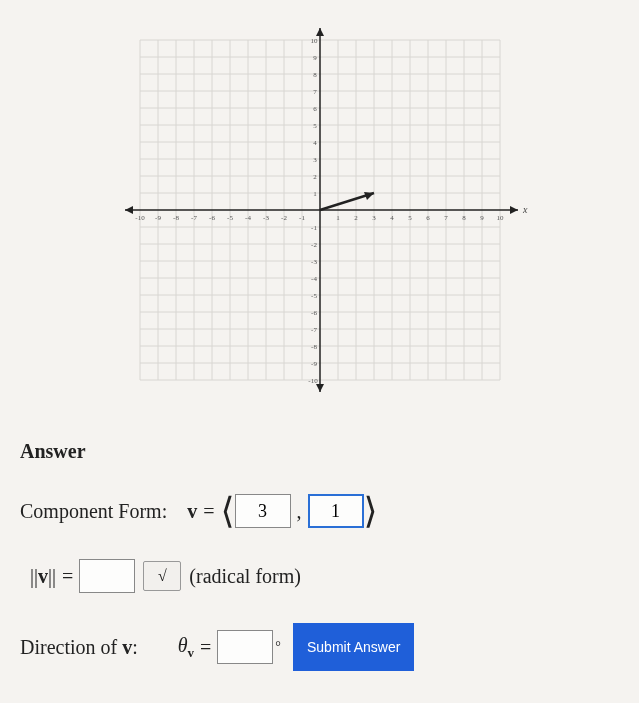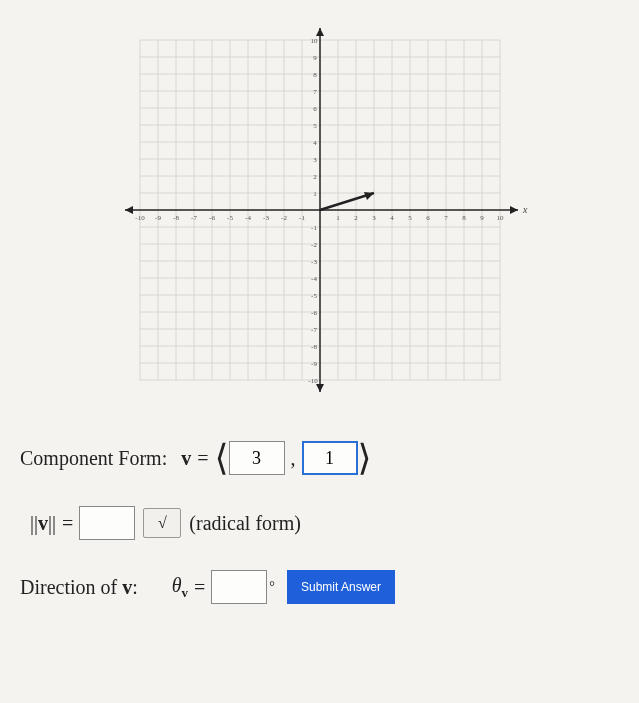--- a/index.html
+++ b/index.html
@@ -24,21 +24,21 @@
     font-size: 20px;
     margin-bottom: 30px;
   }
   .row {
     display: flex;
     align-items: center;
     margin-bottom: 30px;
     font-size: 20px;
   }
   .label {
-    margin-right: 9px;
+    margin-right: 15px;
   }
   .bold-v { font-weight: bold; font-family: Georgia, serif; }
   .math-eq { margin: 0 6px; }
   .angle-bracket {
     font-size: 36px;
     font-weight: 300;
     line-height: 1;
   }
   .input-box {
     width: 56px;
@@ -73,22 +73,22 @@
   }
   .degree {
     font-size: 14px;
     vertical-align: top;
     margin-left: 2px;
   }
   .submit-btn {
     background: #1f5fd9;
     color: #fff;
     border: none;
-    padding: 10px 14px;
-    font-size: 12px;
+    padding: 16px 14px;
+    font-size: 14px;
     font-family: Arial, sans-serif;
     margin-left: 12px;
     cursor: pointer;
   }
   .theta { font-style: italic; font-family: Georgia, serif; }
   .sub-v { font-size: 13px; font-weight: bold; vertical-align: sub; }
   .norm-bars { font-weight: normal; }
 </style>
 </head>
 <body>
@@ -193,20 +193,21 @@
         <text x="204" y="346">-9</text>
       <text x="203" y="363">-10</text>
     </g>
 
     <line x1="210" y1="190" x2="264" y2="173" stroke="#222" stroke-width="2.5"></line>
     <polygon points="264,173 254,172 257,180" fill="#222"></polygon>
   </svg>
 </div>
 
 <div class="answer-section">
+  <div class="answer-heading">Answer</div>
 
   <div class="row">
     <span class="label">Component Form:</span>
     <span>&nbsp;<span class="bold-v">v</span></span>
     <span class="math-eq">=</span>
     <span class="angle-bracket">⟨</span>
     <input class="input-box" value="3" style="">
     <span class="comma">,</span>
     <input class="input-box active" value="1" style="">
     <span class="angle-bracket">⟩</span>

